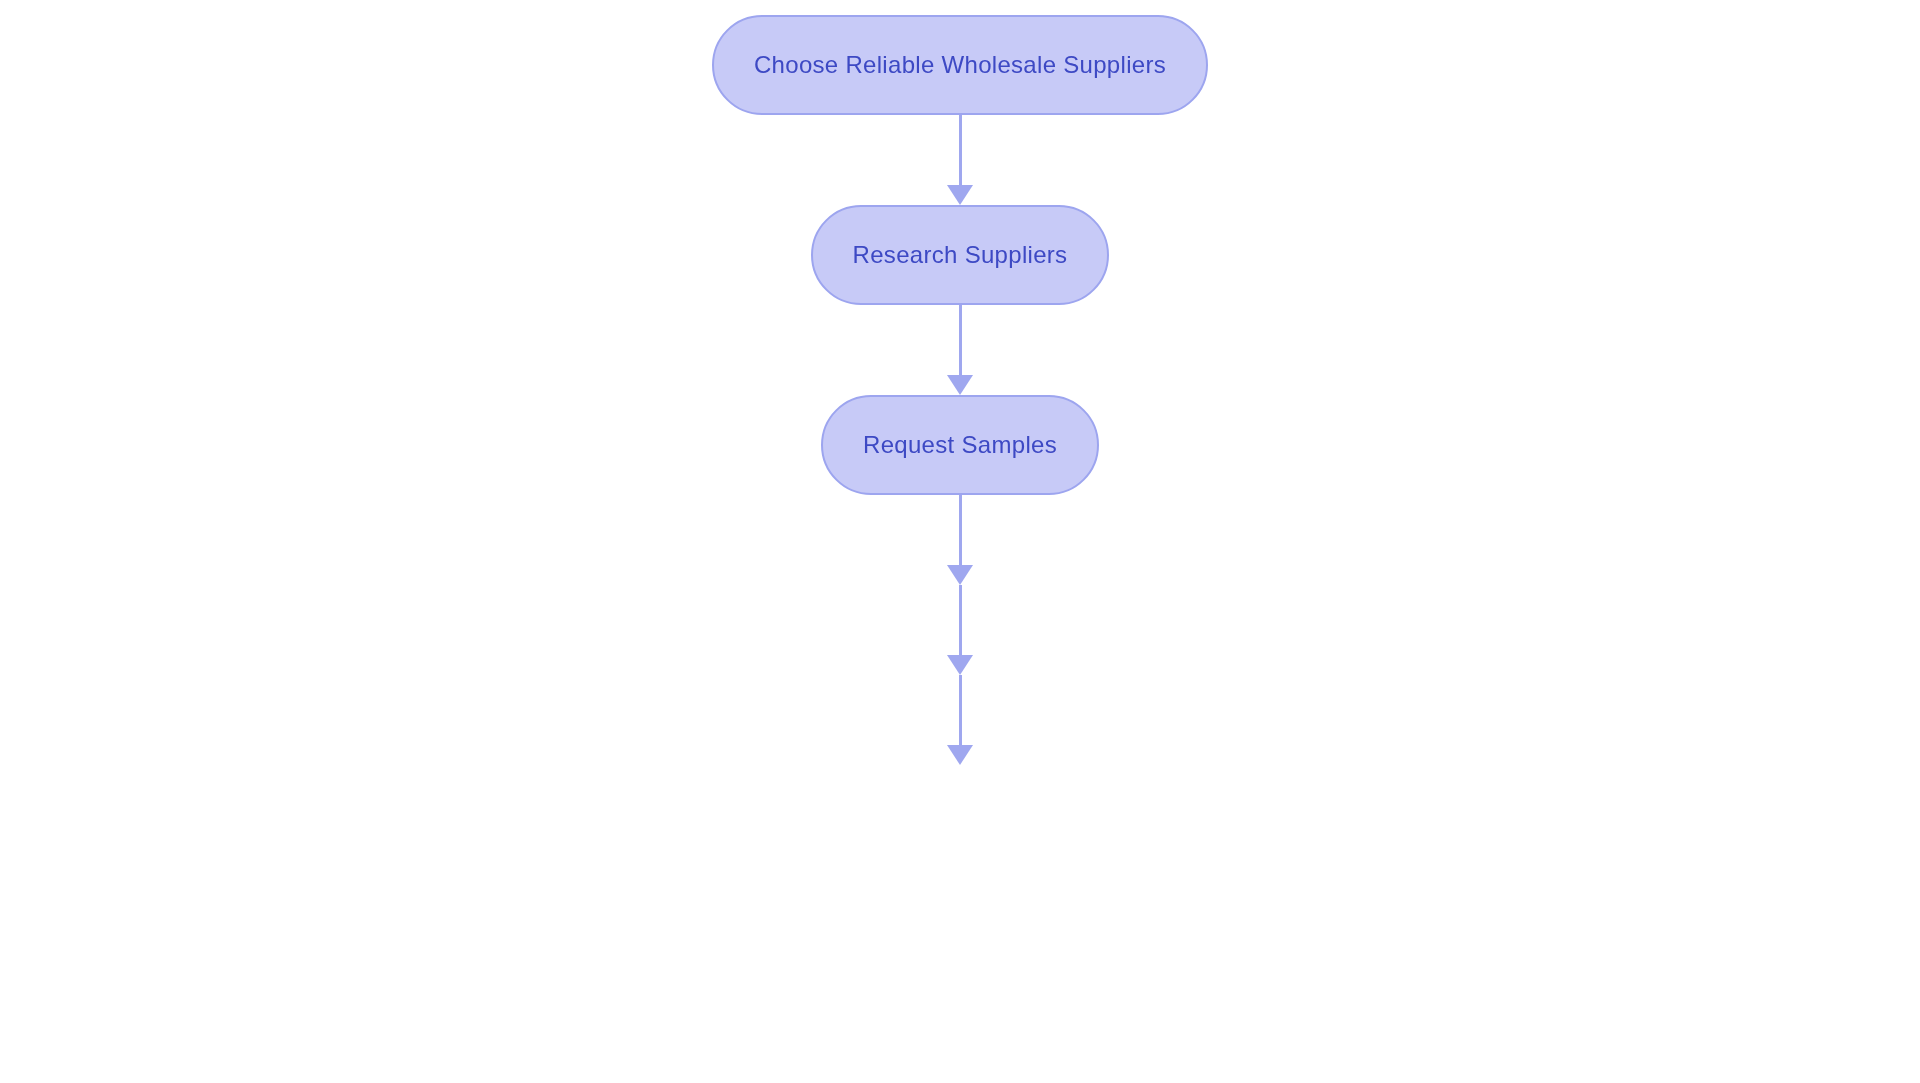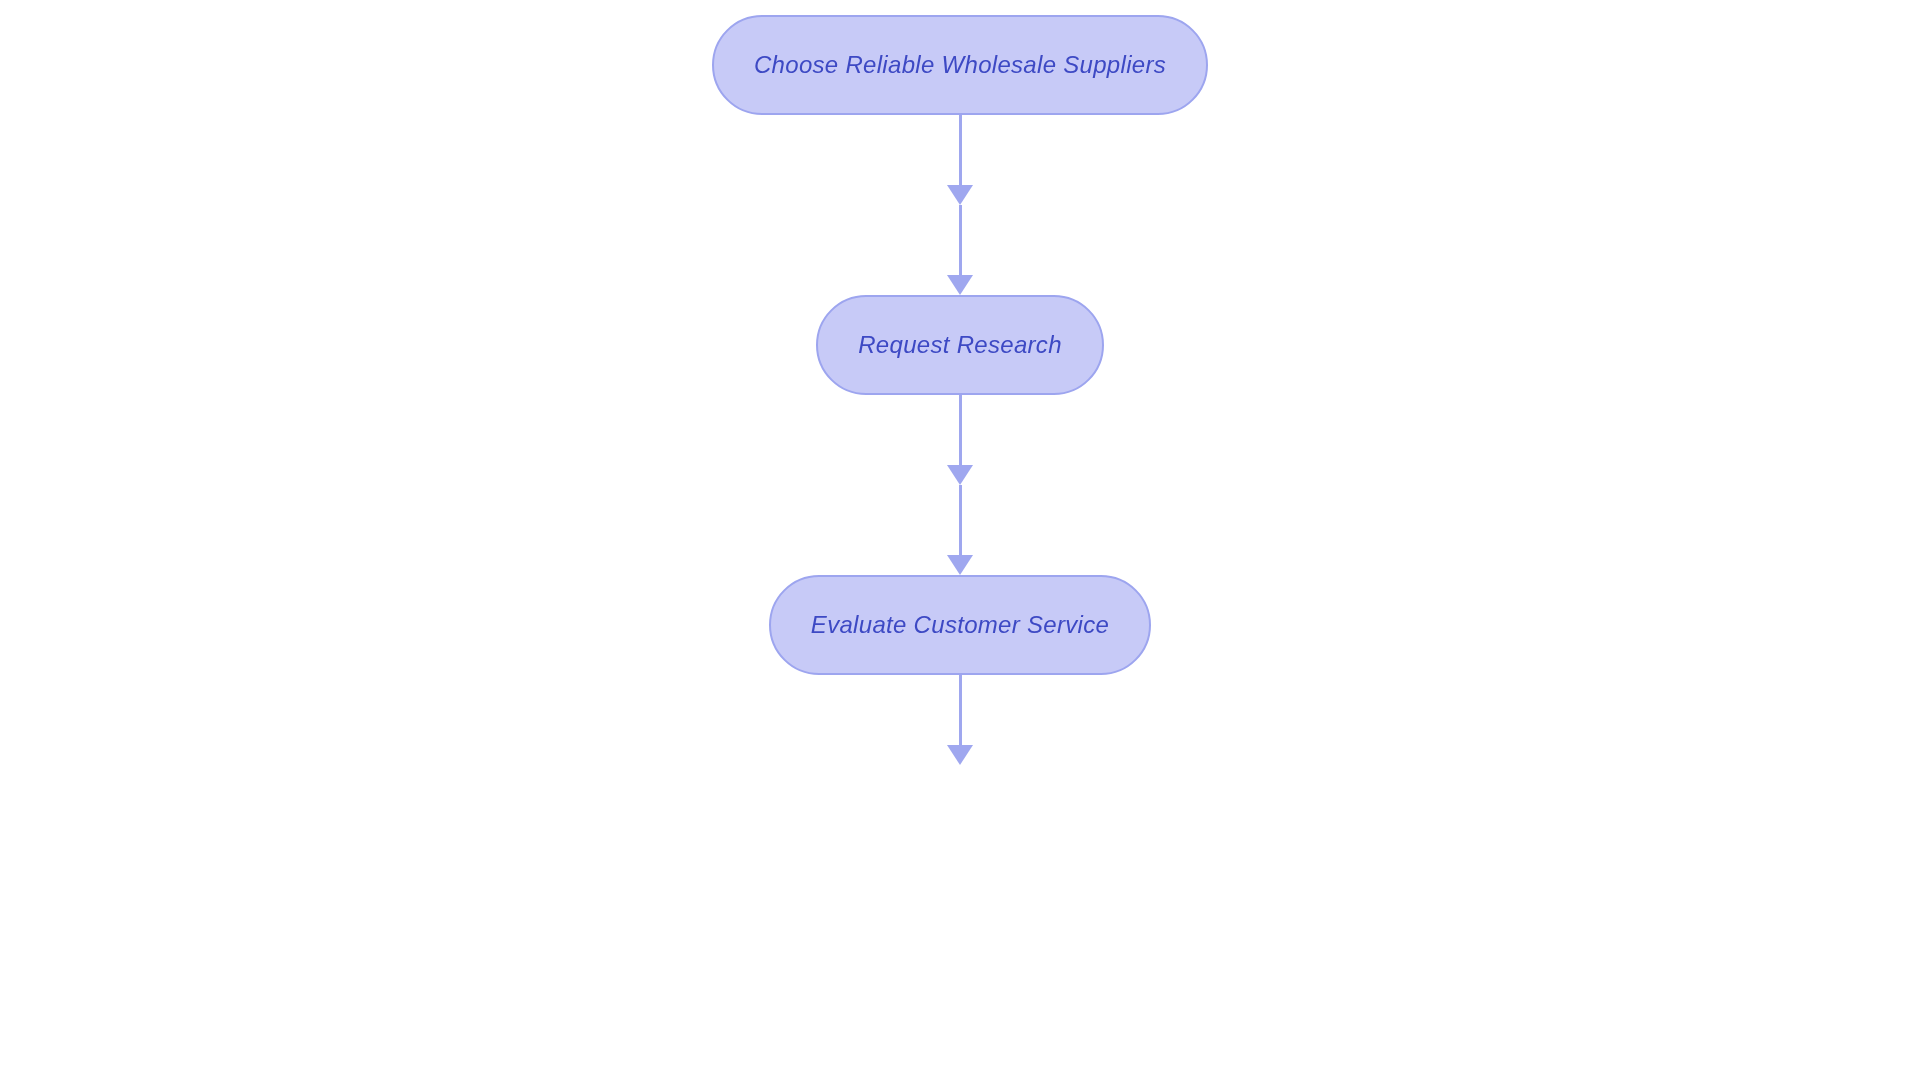--- a/index.html
+++ b/index.html
@@ -2,21 +2,21 @@
 <html style="--background: #ffffff; --node-fill: #c7caf7; --node-border: #9da5ef; --node-text: #3d49c4; --arrow: #9fa7ef;"><head>
 <meta charset="utf-8">
 <style>
   :root {
     --background: #ffffff;
     --node-fill: #c7caf7;
     --node-border: #9da5ef;
     --node-text: #3d49c4;
     --arrow: #9fa7ef;
   }
-  * { box-sizing: border-box; margin: 0; padding: 0; font-style: italic; }
+  * { box-sizing: border-box; margin: 0; padding: 0; }
   html, body {
     width: 1920px;
     height: 1083px;
     background: var(--background);
     font-family: "Liberation Sans", "DejaVu Sans", sans-serif;
     overflow: hidden;
   }
   .canvas {
     width: 1920px;
     height: 1083px;
@@ -66,40 +66,40 @@
 
 <div class="canvas">
 
   <div class="node">Choose Reliable Wholesale Suppliers</div>
 
   <div class="arrow">
     <div class="arrow-line"></div>
     <div class="arrow-head"></div>
   </div>
 
+  <div class="node">Research Suppliers</div>
 
   <div class="arrow">
     <div class="arrow-line"></div>
     <div class="arrow-head"></div>
   </div>
 
-  <div class="node">Request Research</div>
+  <div class="node">Request Samples</div>
 
   <div class="arrow">
     <div class="arrow-line"></div>
     <div class="arrow-head"></div>
   </div>
 
 
   <div class="arrow">
     <div class="arrow-line"></div>
     <div class="arrow-head"></div>
   </div>
 
-  <div class="node">Evaluate Customer Service</div>
 
   <div class="arrow">
     <div class="arrow-line"></div>
     <div class="arrow-head"></div>
   </div>
 
 
 </div>
 
 </body></html>

